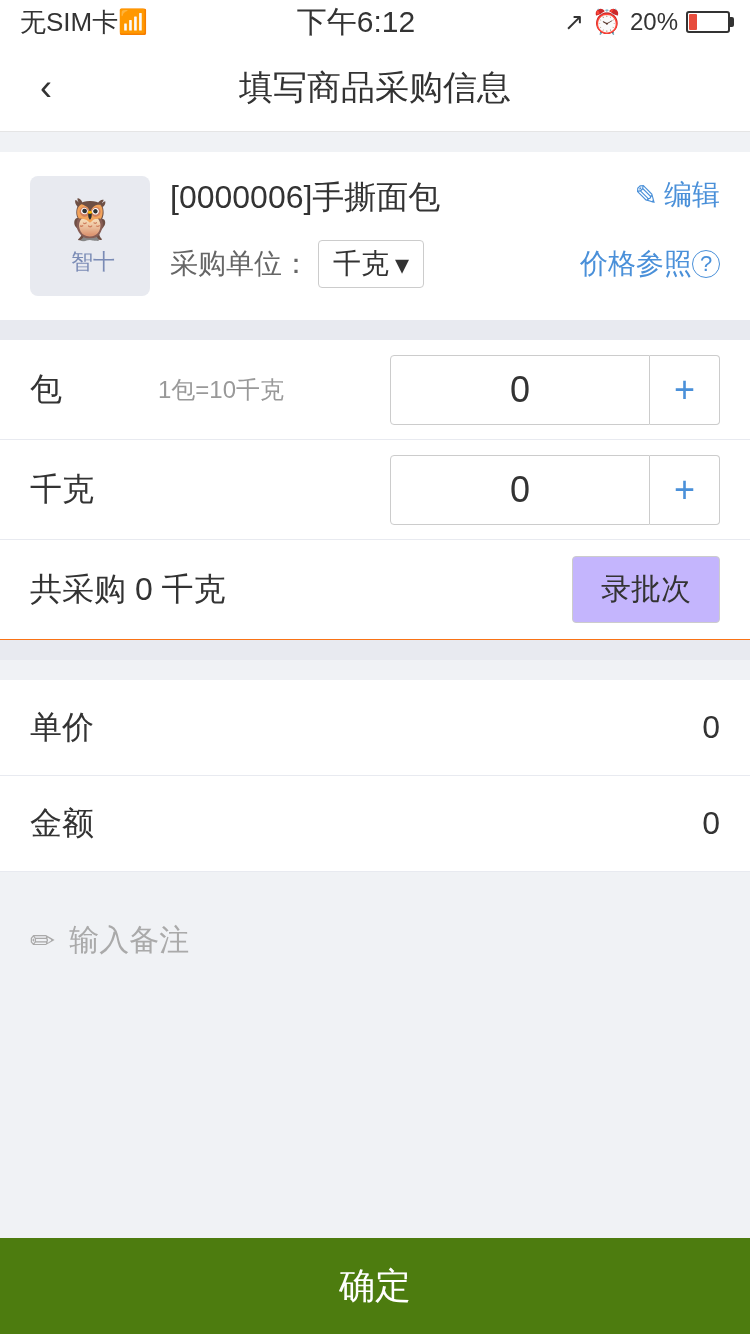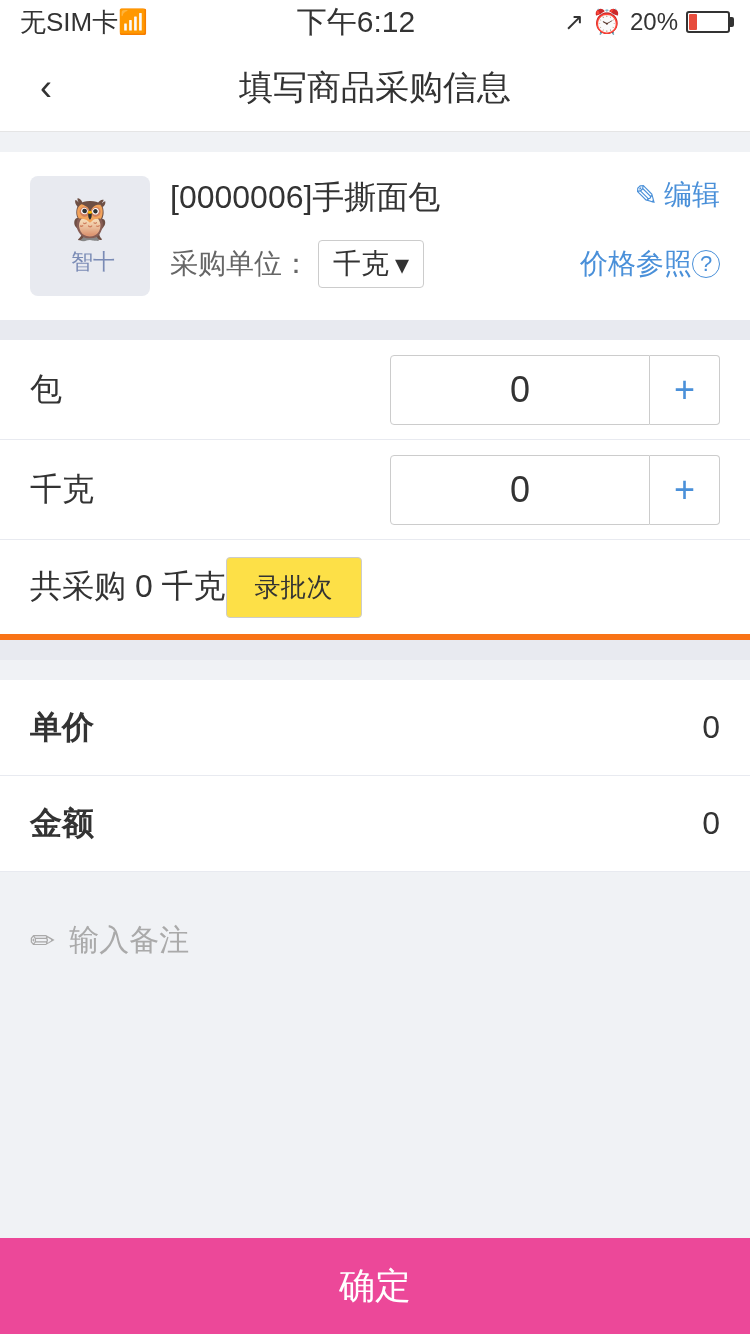--- a/index.html
+++ b/index.html
@@ -233,57 +233,56 @@
       justify-content: center;
       font-size: 36px;
       color: #4a90d9;
       cursor: pointer;
     }
 
     
     .summary-row {
       display: flex;
       align-items: center;
-      justify-content: flex-start;
+      justify-content: space-between;
       padding: 0 30px;
       height: 100px;
       background: #fff;
-      border-bottom: 6px solid #f97316;
+      border-bottom: 1px solid #f97316;
     }
     .summary-text {
       font-size: 32px;
       color: #333;
     }
     .batch-btn {
       border: 1px solid #ccc;
       border-radius: 4px;
       padding: 12px 28px;
-      font-size: 26px;
-      color: #333;
-      background: #fde047;
+      font-size: 30px;
+      color: #333;
+      background: #c4b5fd;
       cursor: pointer;
     }
 
     
     .price-section {
       background: #fff;
       margin-top: 20px;
     }
     .price-row {
       display: flex;
       align-items: center;
       justify-content: space-between;
       padding: 0 30px;
       height: 96px;
       border-bottom: 1px solid #e8eaf0;
     }
     .price-row-label {
       font-size: 32px;
       color: #333;
-      font-weight: bold;
     }
     .price-row-value {
       font-size: 32px;
       color: #333;
     }
 
     
     .notes-section {
       background: #f0f2f5;
       margin-top: 20px;
@@ -303,21 +302,21 @@
       color: #aaa;
     }
 
     
     .confirm-btn-wrap {
       position: fixed;
       bottom: 0;
       left: 0;
       width: 750px;
       height: 96px;
-      background: #ec4899;
+      background: #4d7c0f;
       display: flex;
       align-items: center;
       justify-content: center;
       cursor: pointer;
     }
     .confirm-btn-text {
       font-size: 36px;
       color: #fff;
       font-weight: 500;
     }
@@ -381,20 +380,21 @@
     </div>
   </div>
 </div>
 
 <div class="section-divider"></div>
 
 <div class="input-section">
 
   <div class="input-row">
     <span class="input-row-label">包</span>
+    <span class="input-row-sublabel">1包=10千克</span>
     <div class="input-row-right">
       <input type="text" class="qty-input" value="0" style="">
       <div class="plus-btn">+</div>
     </div>
   </div>
 
   <div class="input-row">
     <span class="input-row-label">千克</span>
     <div class="input-row-right">
       <input type="text" class="qty-input" value="0" style="">

